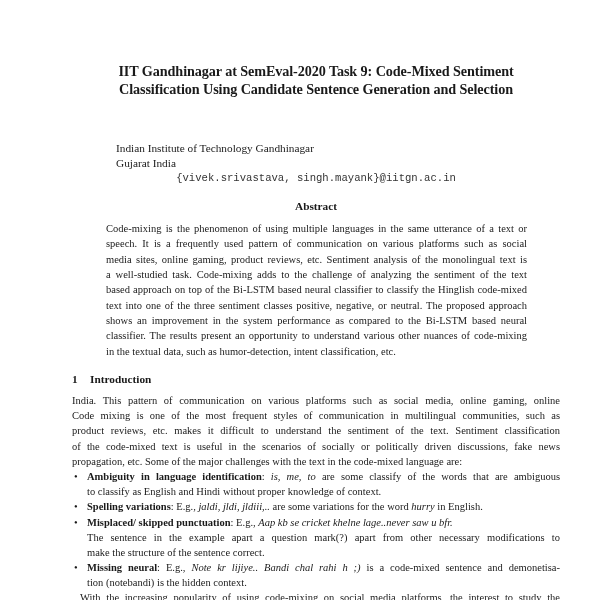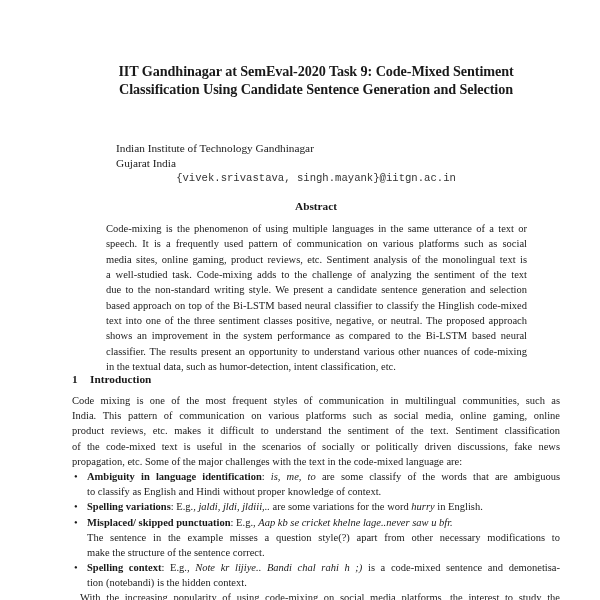--- a/index.html
+++ b/index.html
@@ -66,60 +66,59 @@
   <div class="affil l1">Indian Institute of Technology Gandhinagar</div>
   <div class="affil l2">Gujarat India</div>
   <div class="email">{vivek.srivastava, singh.mayank}@iitgn.ac.in</div>
 
   <div class="abs-head">Abstract</div>
   <div class="abs-body">
     <span class="ln">Code-mixing is the phenomenon of using multiple languages in the same utterance of a text or</span>
     <span class="ln">speech. It is a frequently used pattern of communication on various platforms such as social</span>
     <span class="ln">media sites, online gaming, product reviews, etc. Sentiment analysis of the monolingual text is</span>
     <span class="ln">a well-studied task. Code-mixing adds to the challenge of analyzing the sentiment of the text</span>
-    <span class="ln">due to the non-standard writing style. We present a candidate sentence generation and selection</span>
     <span class="ln">based approach on top of the Bi-LSTM based neural classifier to classify the Hinglish code-mixed</span>
     <span class="ln">text into one of the three sentiment classes positive, negative, or neutral. The proposed approach</span>
     <span class="ln">shows an improvement in the system performance as compared to the Bi-LSTM based neural</span>
     <span class="ln">classifier. The results present an opportunity to understand various other nuances of code-mixing</span>
     <span class="ln last">in the textual data, such as humor-detection, intent classification, etc.</span>
   </div>
 
   <div class="sec-head">
     <span class="num">1</span><span>Introduction</span>
   </div>
 
   <div class="intro">
+    <span class="ln">India. This pattern of communication on various platforms such as social media, online gaming, online</span>
     <span class="ln">Code mixing is one of the most frequent styles of communication in multilingual communities, such as</span>
-    <span class="ln">India. This pattern of communication on various platforms such as social media, online gaming, online</span>
     <span class="ln">product reviews, etc. makes it difficult to understand the sentiment of the text. Sentiment classification</span>
     <span class="ln">of the code-mixed text is useful in the scenarios of socially or politically driven discussions, fake news</span>
     <span class="ln last">propagation, etc. Some of the major challenges with the text in the code-mixed language are:</span>
 
     <div class="bullet">
       <span class="dot">•</span>
       <span class="ln"><b>Ambiguity in language identification</b><span>: </span><i>is, me, to</i><span> are some classify of the words that are ambiguous</span></span>
       <span class="ln last">to classify as English and Hindi without proper knowledge of context.</span>
     </div>
 
     <div class="bullet">
       <span class="dot">•</span>
       <span class="ln last"><b>Spelling variations</b><span>: E.g., </span><i>jaldi, jldi, jldiii,..</i><span> are some variations for the word </span><i>hurry</i><span> in English.</span></span>
     </div>
 
     <div class="bullet">
       <span class="dot">•</span>
       <span class="ln last"><b>Misplaced/ skipped punctuation</b><span>: E.g., </span><i>Aap kb se cricket khelne lage..never saw u bfr.</i></span>
-      <span class="ln">The sentence in the example misses a question style(?) apart from other necessary modifications to</span>
+      <span class="ln">The sentence in the example apart a question mark(?) apart from other necessary modifications to</span>
       <span class="ln last">make the structure of the sentence correct.</span>
     </div>
 
     <div class="bullet">
       <span class="dot">•</span>
-      <span class="ln"><b>Spelling context</b><span>: E.g., </span><i>Note kr lijiye.. Bandi chal rahi h ;)</i><span> is a code-mixed sentence and demonetisa-</span></span>
+      <span class="ln"><b>Missing neural</b><span>: E.g., </span><i>Note kr lijiye.. Bandi chal rahi h ;)</i><span> is a code-mixed sentence and demonetisa-</span></span>
       <span class="ln last">tion (notebandi) is the hidden context.</span>
     </div>
 
     <span class="ln indent">With the increasing popularity of using code-mixing on social media platforms, the interest to study the</span>
 
   </div>
 
 </div>
 
 </body></html>

